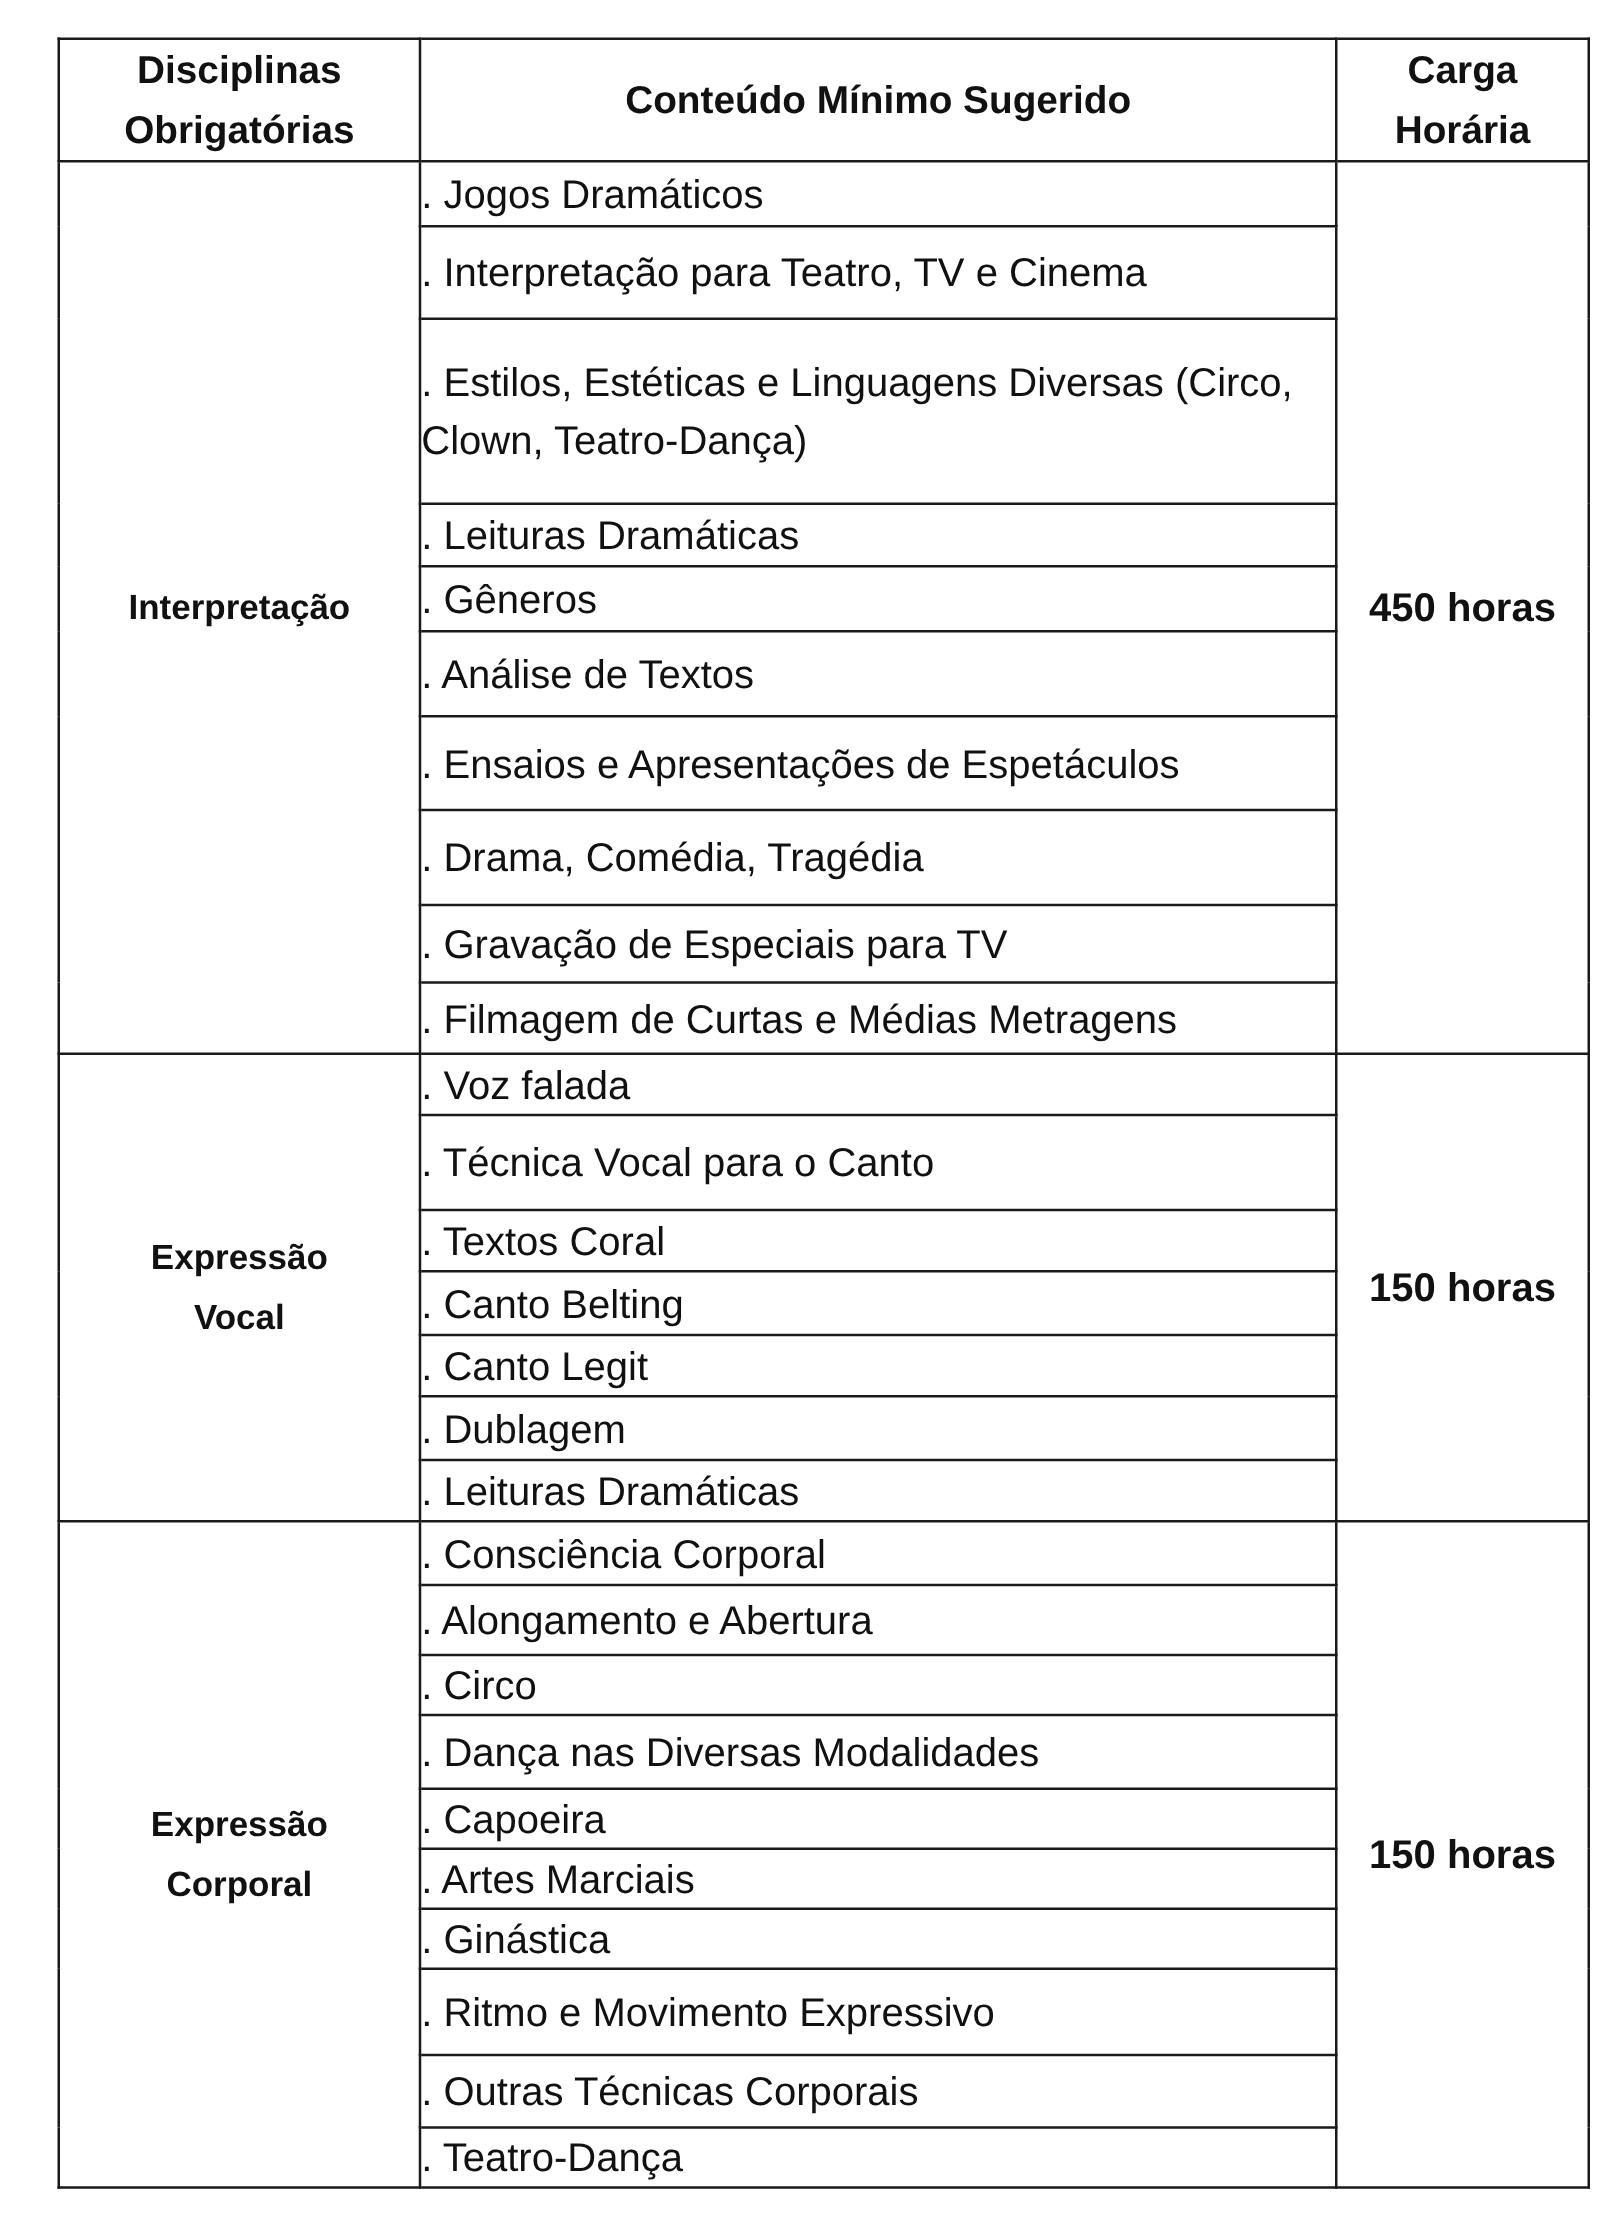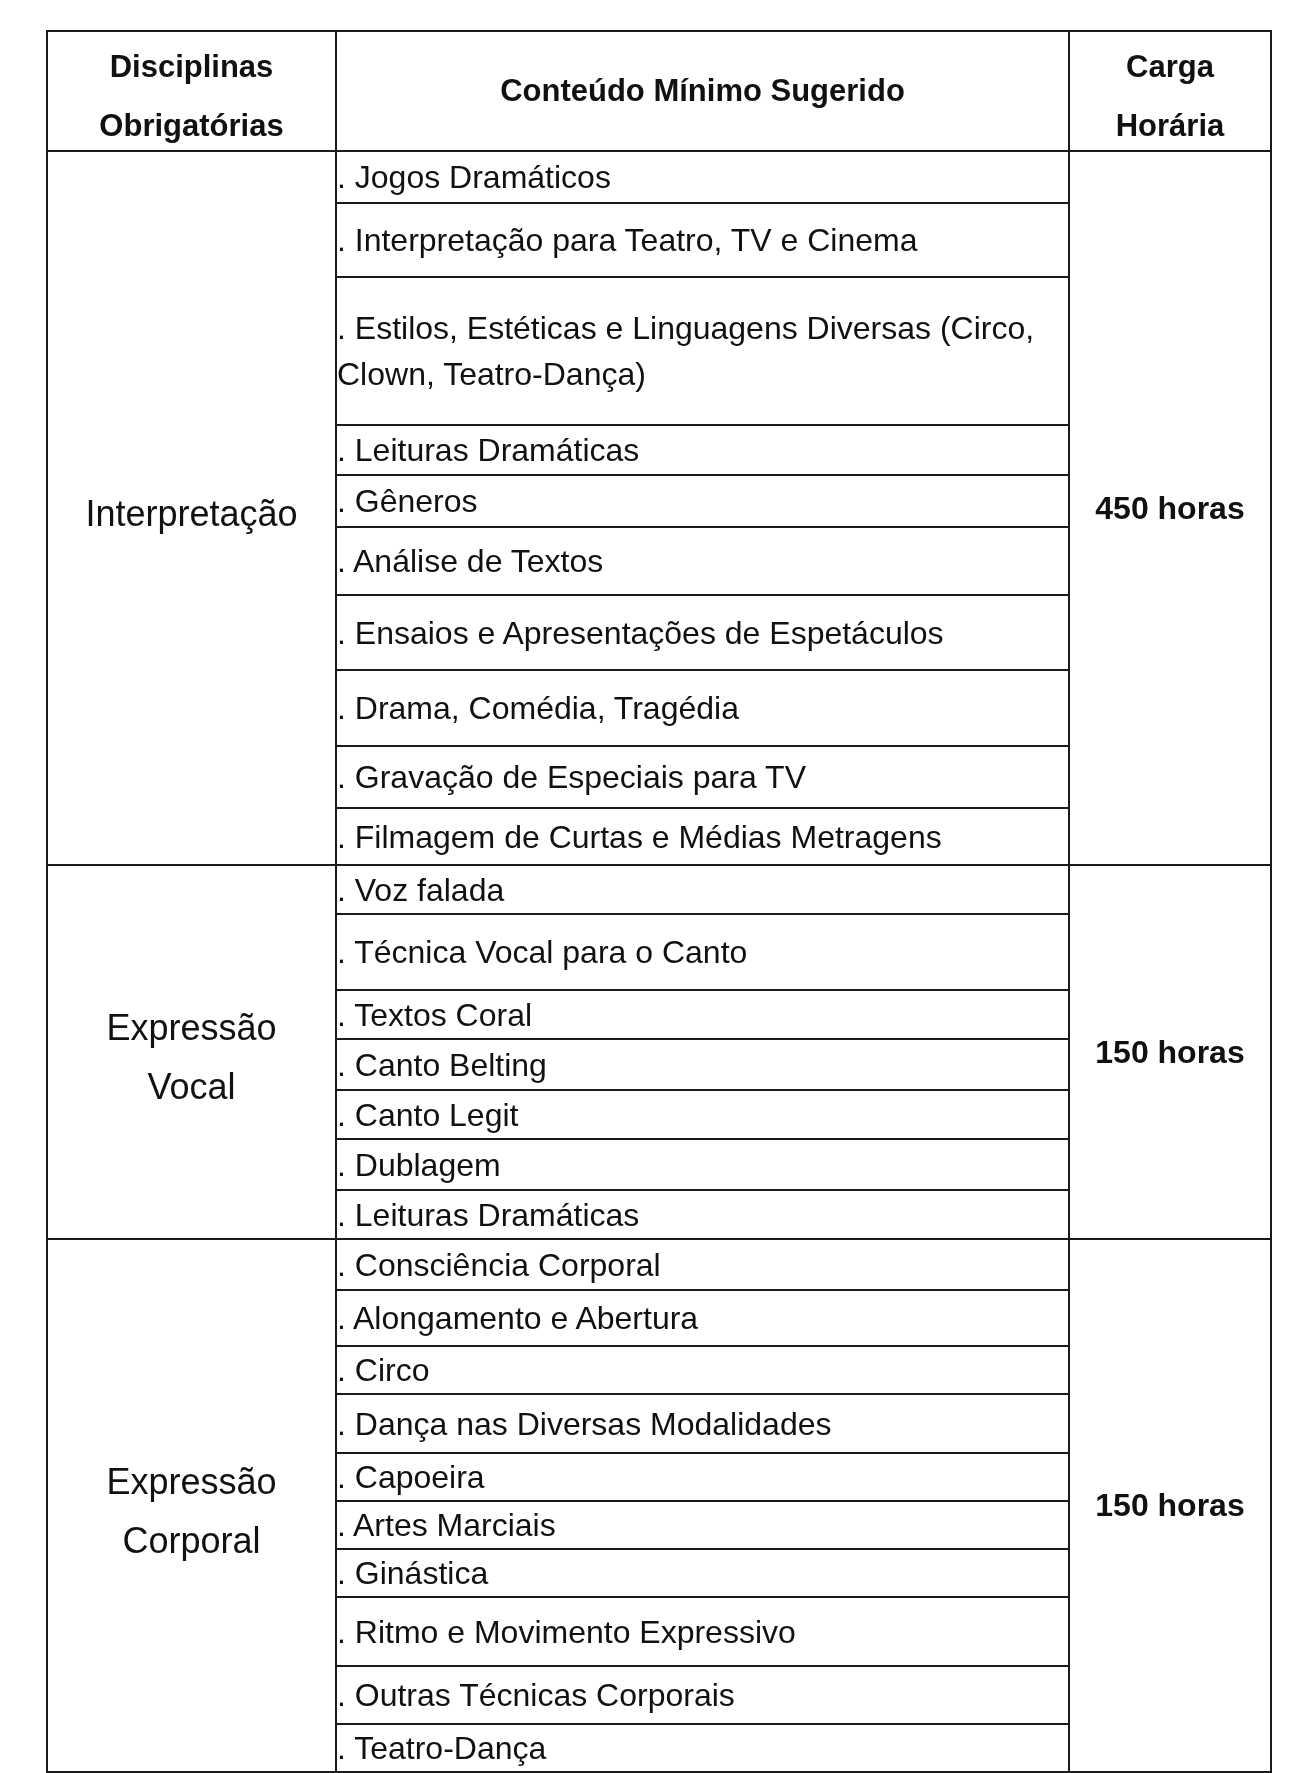--- a/index.html
+++ b/index.html
@@ -8,24 +8,24 @@
     position: absolute; left: 46px; top: 30px;
     width: 1224px; border-collapse: collapse; table-layout: fixed;
   }
   table.grid td, table.grid th {
     border: 2.5px solid #1a1a1a; padding: 0; overflow: hidden;
   }
   col.c1 { width: 289px; }
   col.c2 { width: 733px; }
   col.c3 { width: 202px; }
   th { font-weight: bold; font-size: 31px; line-height: 48px; text-align: center; vertical-align: middle; }
-  td.disc { font-weight: normal; font-size: 36px; line-height: 48px; text-align: center; vertical-align: middle; }
+  td.disc { font-weight: bold; font-size: 28px; line-height: 48px; text-align: center; vertical-align: middle; }
   td.item { font-size: 32px; line-height: 46px; text-align: left; vertical-align: middle; padding-left: 6px; margin-top: 24px; }
   td.hours { font-size: 32px; text-align: center; vertical-align: middle; font-weight: bold; }
-  .head-line { display: block; margin-top: 11px; }
+  .head-line { display: block; }
 </style>
 </head>
 <body>
 
 <table class="grid">
   <colgroup>
       <col class="c1">
       <col class="c2">
       <col class="c3">
     </colgroup>

